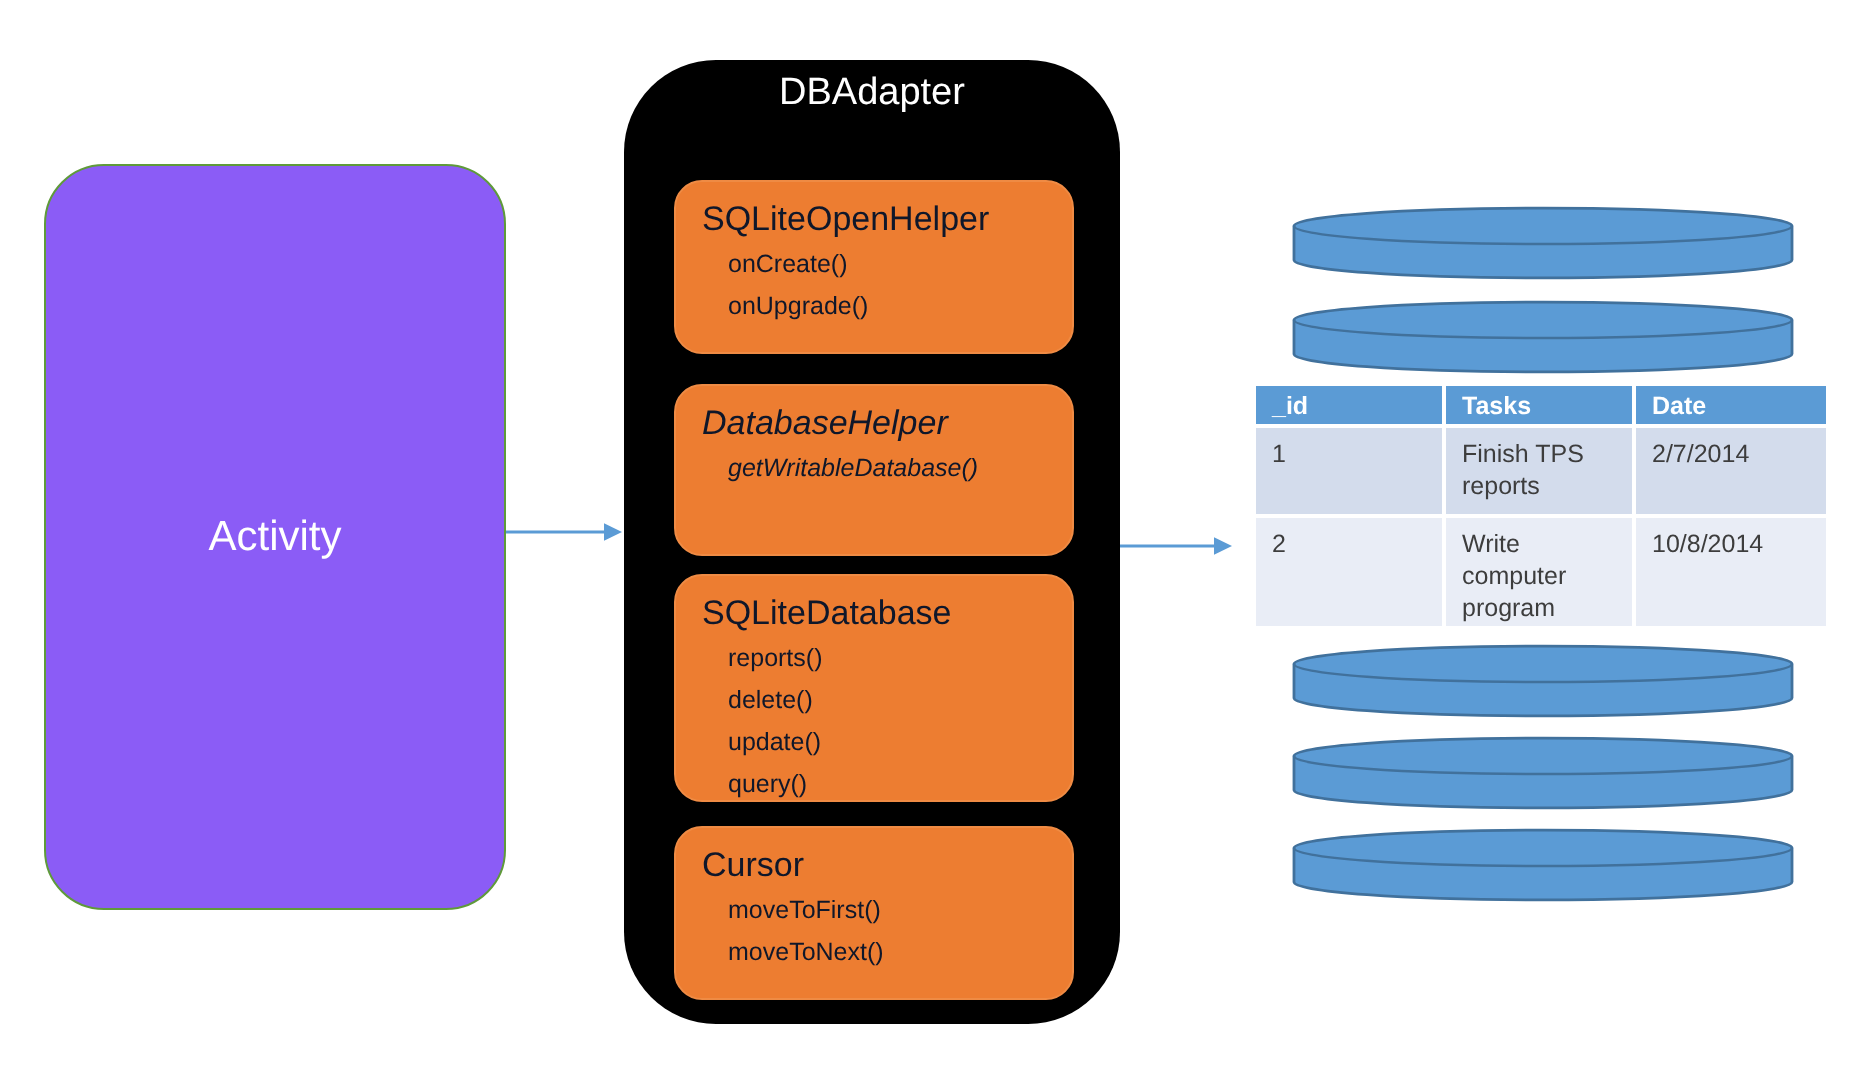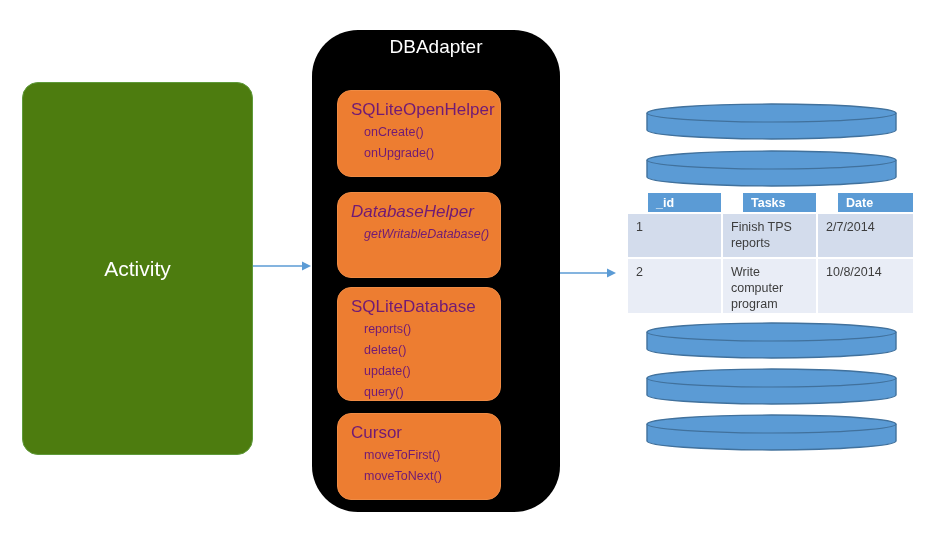--- a/index.html
+++ b/index.html
@@ -3,57 +3,57 @@
 <meta charset="utf-8">
 <style>
   html,body{margin:0;padding:0;background:#fff;}
   .canvas{
     position:relative;width:932px;height:543px;background:#ffffff;overflow:hidden;
     font-family:"Liberation Sans",sans-serif;
   }
   
   .activity-box{
     position:absolute;left:22px;top:82px;width:231px;height:373px;
-    background:#4d7c0f;border:1px solid #5f9a3a;border-radius:16px;
+    background:#8b5cf6;border:1px solid #5f9a3a;border-radius:30px;
     display:flex;align-items:center;justify-content:center;box-sizing:border-box;
   }
   .activity-box span{color:#ffffff;font-size:21px;}
   
   .adapter-box{
     position:absolute;left:312px;top:30px;width:248px;height:482px;
     background:#000000;border-radius:46px;box-sizing:border-box;
   }
   .adapter-title{
     color:#ffffff;font-size:19px;text-align:center;padding-top:6px;
   }
   .component{
-    position:absolute;left:25px;width:164px;box-sizing:border-box;
+    position:absolute;left:25px;width:200px;box-sizing:border-box;
     background:#ED7D31;border:1px solid #ef8b44;border-radius:14px;
-    color:#701a75;overflow:hidden;
+    color:#0f172a;overflow:hidden;
   }
   .comp-title{font-size:17px;padding:9px 0 2px 13px;}
   .comp-method{font-size:12.5px;line-height:21px;padding-left:26px;}
   .c0{top:60px;height:87px;}
   .c1{top:162px;height:86px;font-style:italic;}
   .c2{top:257px;height:114px;}
   .c3{top:383px;height:87px;}
   
   .arrows{position:absolute;left:0;top:0;width:932px;height:543px;pointer-events:none;}
   
   .disk{position:absolute;left:646px;width:251px;height:37px;}
   .d1{top:103px;} .d2{top:150px;} .d3{top:322px;} .d4{top:368px;} .d5{top:414px;}
   
   .db-table{
     position:absolute;left:628px;top:193px;width:285px;
     display:grid;grid-template-columns:95px 95px 95px;grid-template-rows:21px 45px 54px;
   }
   .db-table>div{box-sizing:border-box;overflow:hidden;}
   .th{
     background:#5B9BD5;color:#ffffff;font-weight:bold;font-size:12.5px;
-    padding:3px 0 0 8px;border-bottom:2px solid #ffffff;margin-left:20px;
+    padding:3px 0 0 8px;border-bottom:2px solid #ffffff;
   }
   .td{
     font-size:12.5px;color:#3d3d3d;line-height:16px;padding:5px 8px 0 8px;
   }
   .r1{background:#d3dcec;border-bottom:2px solid #ffffff;}
   .r2{background:#e9edf6;}
   .sep{border-right:2px solid #ffffff;}
 </style>
 </head>
 <body>

